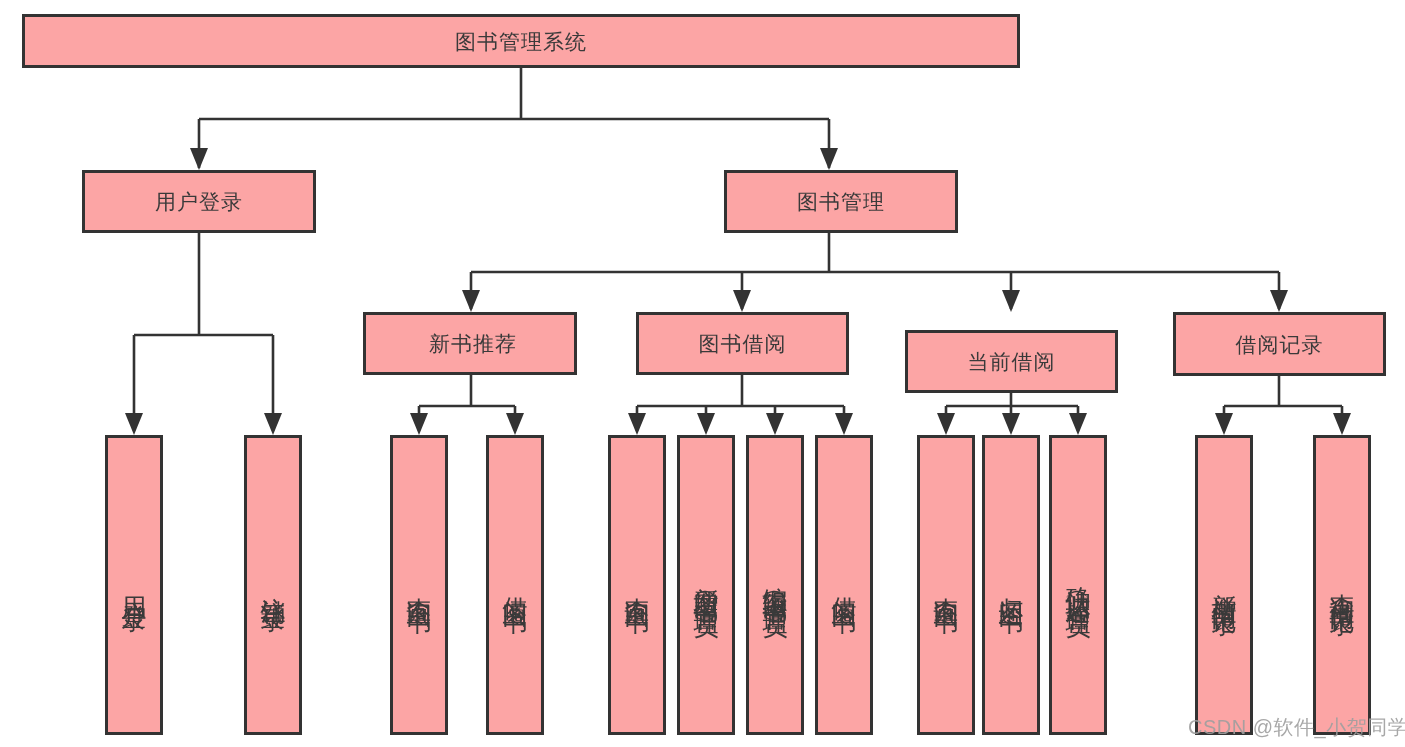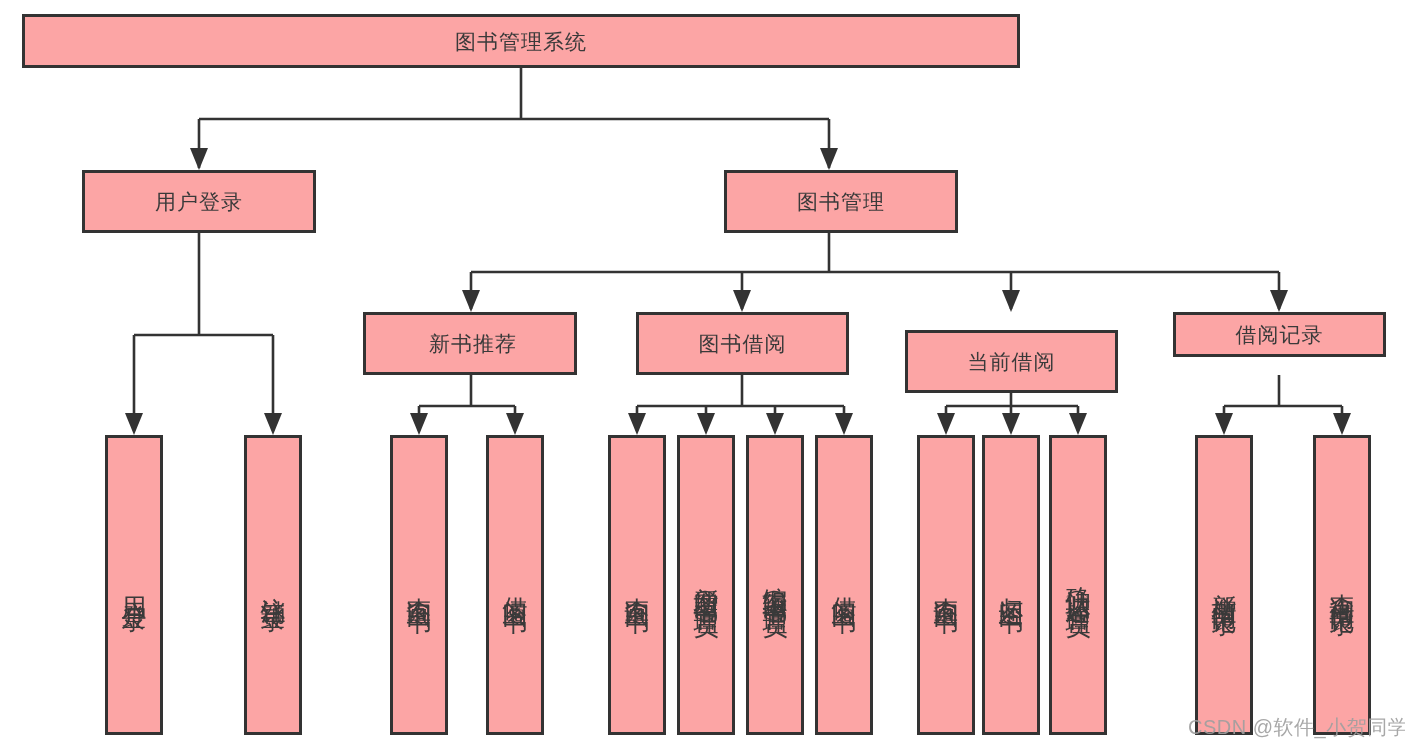--- a/index.html
+++ b/index.html
@@ -105,21 +105,21 @@
   </svg>
 
   <div class="node h" style="left:22px; top:14px; width:998px; height:54px;">图书管理系统</div>
 
   <div class="node h" style="left:82px; top:170px; width:234px; height:63px;">用户登录</div>
   <div class="node h" style="left:712px; top:170px; width:234px; height:63px;margin-left:12px;">图书管理</div>
 
   <div class="node h" style="left:363px; top:312px; width:214px; height:63px;padding-left:6px;">新书推荐</div>
   <div class="node h" style="left:636px; top:312px; width:213px; height:63px;">图书借阅</div>
   <div class="node h" style="left:905px; top:312px; width:213px; height:63px;margin-top:18px;">当前借阅</div>
-  <div class="node h" style="left:1173px; top:312px; width:213px; height:45px;">借阅记录</div>
+  <div class="node h" style="left:1173px; top:312px; width:213px; height:64px;">借阅记录</div>
 
   <div class="node leaf" style="left:105px; top:435px; width:58px; height:300px;">用户登录</div>
   <div class="node leaf" style="left:244px; top:435px; width:58px; height:300px;">注销登录</div>
 
   <div class="node leaf" style="left:390px; top:435px; width:58px; height:300px;">查询图书</div>
   <div class="node leaf" style="left:486px; top:435px; width:58px; height:300px;">借阅图书</div>
 
   <div class="node leaf" style="left:608px; top:435px; width:58px; height:300px;">查询图书</div>
   <div class="node leaf" style="left:677px; top:435px; width:58px; height:300px;">新增图书（管理员）</div>
   <div class="node leaf" style="left:746px; top:435px; width:58px; height:300px;">编辑图书（管理员）</div>

